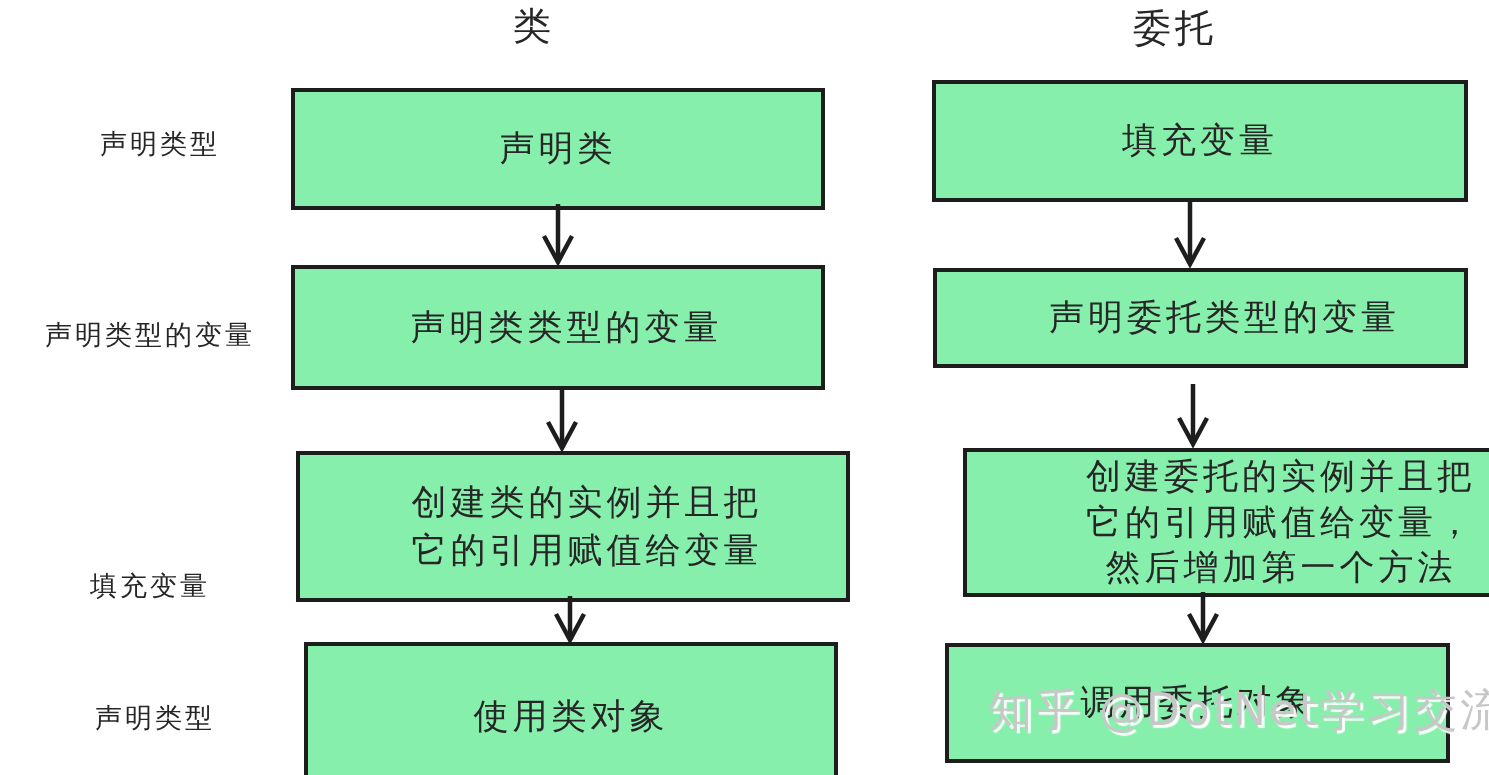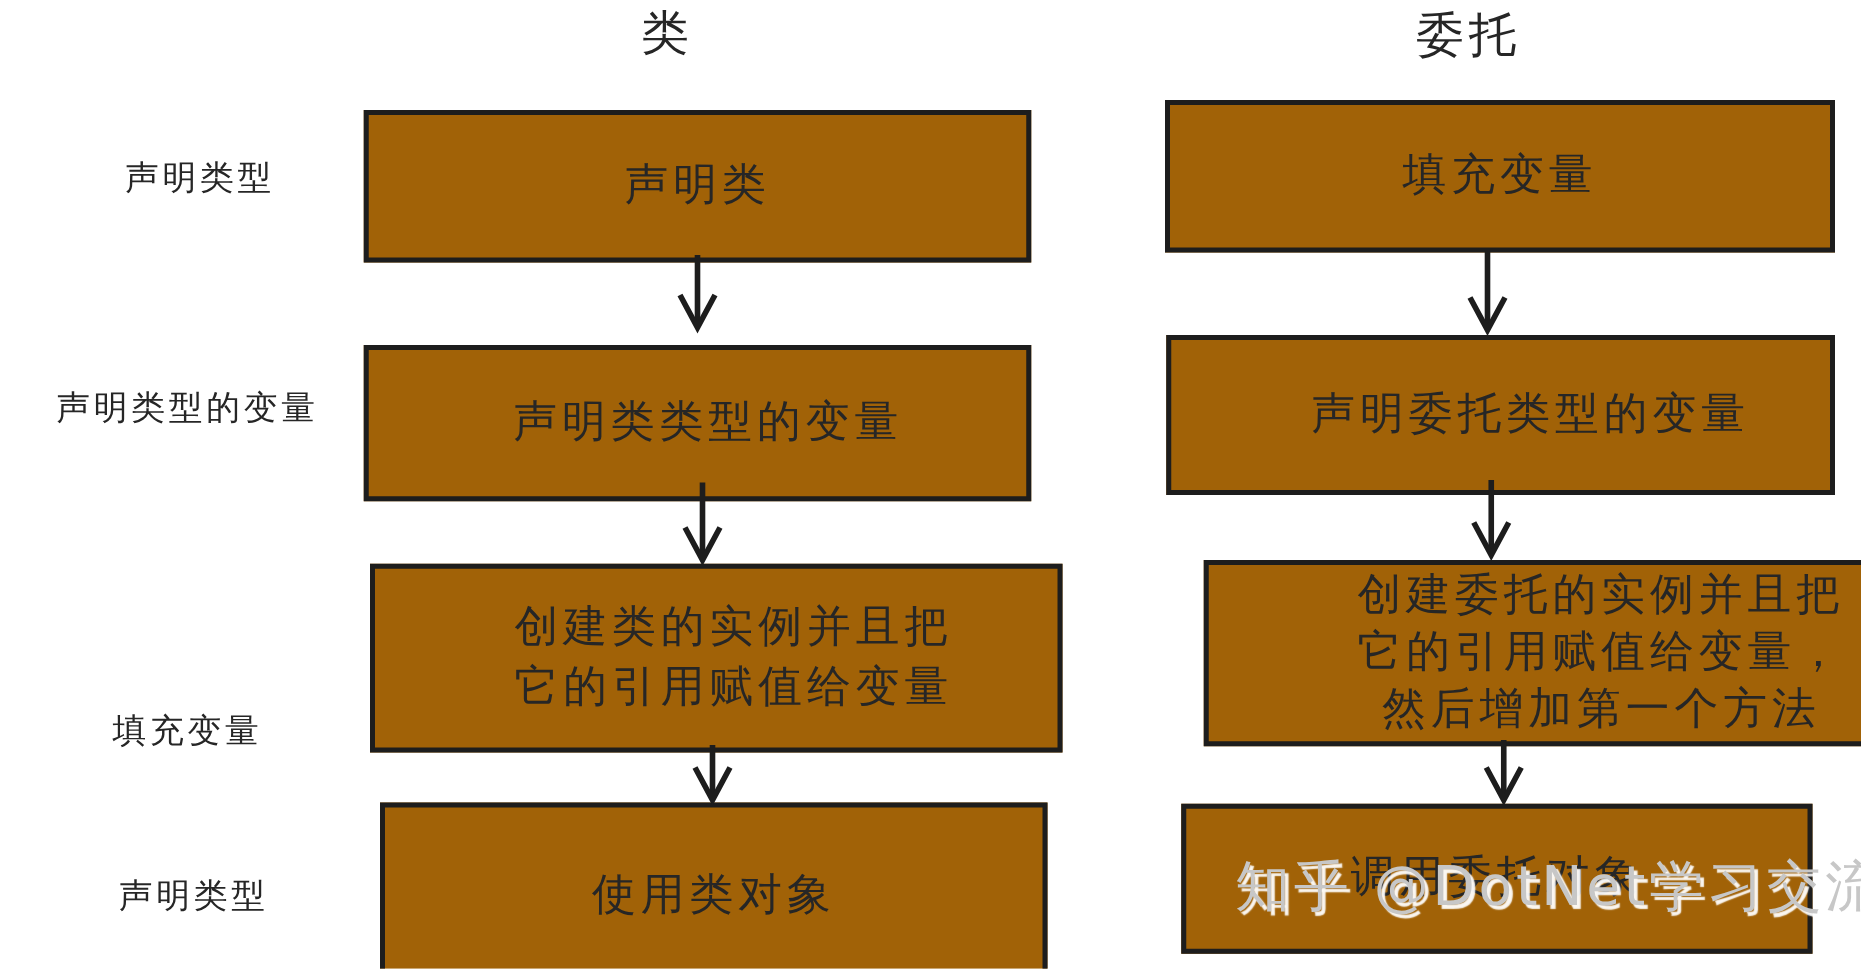--- a/index.html
+++ b/index.html
@@ -32,21 +32,21 @@
     font-size: 27px;
     letter-spacing: 3px;
     line-height: 1;
     white-space: nowrap;
     color: var(--text);
   }
   .fbox {
     position: absolute;
     box-sizing: border-box;
     border: 4px solid var(--line);
-    background: #a16207;
+    background: #86efac;
     display: flex;
     align-items: center;
     justify-content: center;
     text-align: center;
     font-size: 35px;
     letter-spacing: 4px;
     line-height: 1.35;
     white-space: pre-line;
     color: var(--text);
   }
@@ -77,32 +77,32 @@
 </style>
 </head>
 <body>
 
 <div class="canvas">
 
   <div class="col-header" style="left:534px; top:7px;">类</div>
   <div class="col-header" style="left:1175px; top:9px;">委托</div>
 
   <div class="row-label" style="left:160px; top:143px;">声明类型</div>
-  <div class="row-label" style="left:150px; top:327px;">声明类型的变量</div>
+  <div class="row-label" style="left:150px; top:337px;font-family:Liberation Mono, monospace;">声明类型的变量</div>
   <div class="row-label" style="left:150px; top:553px;margin-top:32px;">填充变量</div>
   <div class="row-label" style="left:155px; top:717px;">声明类型</div>
 
   <div class="fbox" style="left:291px; top:88px;  width:534px; height:122px;">声明类</div>
-  <div class="fbox" style="left:291px; top:276px; width:534px; height:125px;padding-left:17px;">声明类类型的变量</div>
+  <div class="fbox" style="left:291px; top:265px; width:534px; height:125px;padding-left:17px;">声明类类型的变量</div>
   <div class="fbox" style="left:296px; top:451px; width:554px; height:151px;padding-left:28px;">创建类的实例并且把
 它的引用赋值给变量</div>
   <div class="fbox" style="left:304px; top:642px; width:534px; height:150px;">使用类对象</div>
 
   <div class="fbox" style="left:932px; top:80px;  width:536px; height:122px;">填充变量</div>
-  <div class="fbox" style="left:933px; top:268px; width:535px; height:128px;padding-left:48px;">声明委托类型的变量</div>
+  <div class="fbox" style="left:933px; top:268px; width:535px; height:100px;padding-left:48px;">声明委托类型的变量</div>
   <div class="fbox" style="left:963px; top:448px; width:636px; height:149px; line-height:1.3;">创建委托的实例并且把
 它的引用赋值给变量，
 然后增加第一个方法</div>
   <div class="fbox" style="left:945px; top:643px; width:505px; height:120px;">调用委托对象</div>
 
   <svg class="arrows" viewBox="0 0 1489 775">
     <g>
       <path d="M558 204 L558 258"></path>
       <path d="M544 236 L558 262 L572 236"></path>
     </g>

